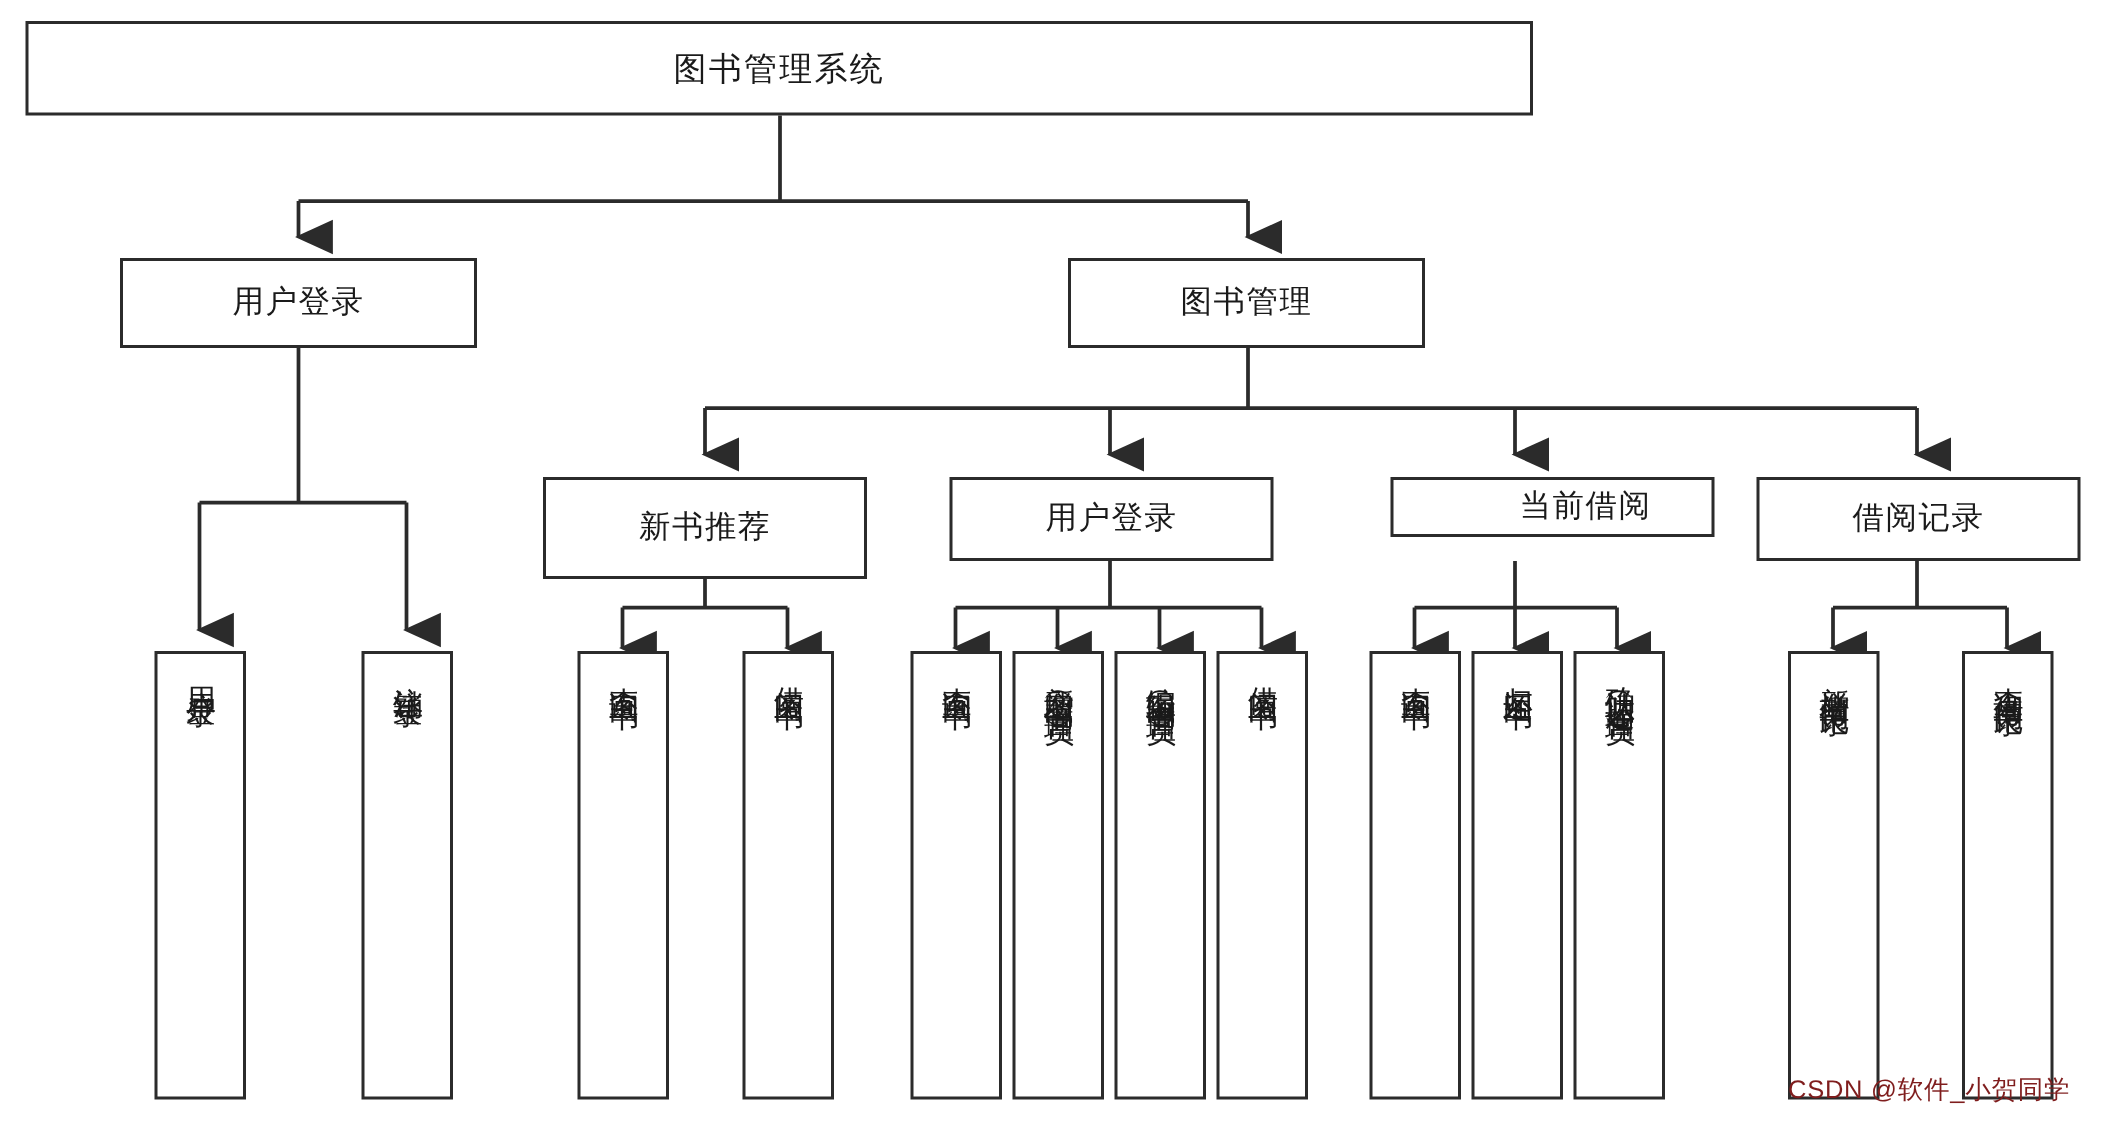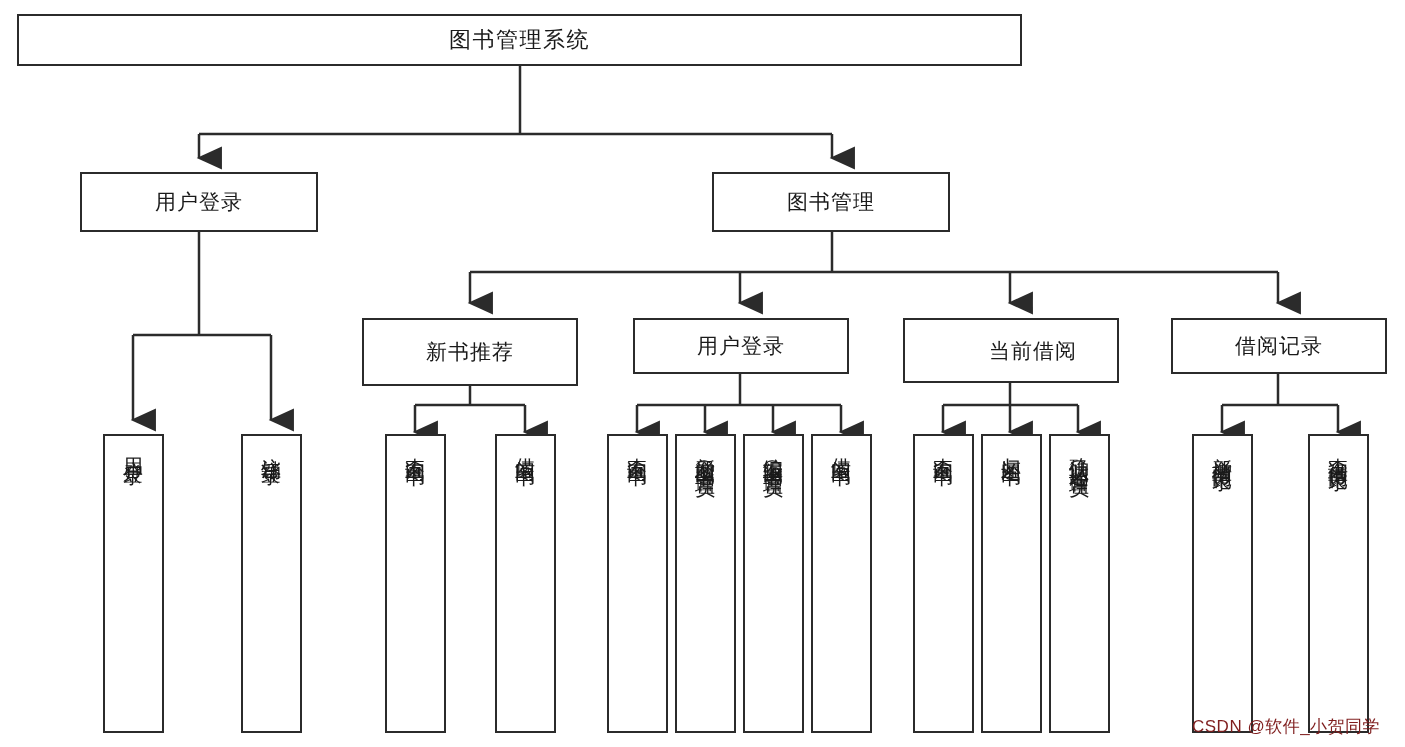--- a/index.html
+++ b/index.html
@@ -115,28 +115,28 @@
       <path d="M 1010 405 L 1010 432" marker-end="url(#arrow)"></path>
       <path d="M 1078 405 L 1078 432" marker-end="url(#arrow)"></path>
 
       <path d="M 1278 374 L 1278 405"></path>
       <path d="M 1222 405 L 1338 405"></path>
       <path d="M 1222 405 L 1222 432" marker-end="url(#arrow)"></path>
       <path d="M 1338 405 L 1338 432" marker-end="url(#arrow)"></path>
     </g>
   </svg>
 
-  <div class="node root" style="left:17px; top:14px; width:1005px; height:52px;">图书管理系统</div>
+  <div class="node root" style="left:17px; top:14px; width:1005px; height:63px;">图书管理系统</div>
 
   <div class="node horiz" style="left:80px; top:172px; width:238px; height:60px;">用户登录</div>
   <div class="node horiz" style="left:712px; top:172px; width:238px; height:60px;">图书管理</div>
 
   <div class="node horiz" style="left:362px; top:318px; width:216px; height:68px;">新书推荐</div>
   <div class="node horiz" style="left:633px; top:318px; width:216px; height:56px;">用户登录</div>
-  <div class="node horiz" style="left:903px; top:318px; width:216px; height:65px;padding-left:44px;">当前借阅</div>
+  <div class="node horiz" style="left:927px; top:318px; width:216px; height:40px;padding-left:44px;">当前借阅</div>
   <div class="node horiz" style="left:1171px; top:318px; width:216px; height:56px;">借阅记录</div>
 
   <div class="node leaf" style="left:103px; top:434px; width:61px; height:299px;">
     <span class="vtext">用户登录</span>
   </div>
   <div class="node leaf" style="left:241px; top:434px; width:61px; height:299px;">
     <span class="vtext">注销登录</span>
   </div>
 
   <div class="node leaf" style="left:385px; top:434px; width:61px; height:299px;">

